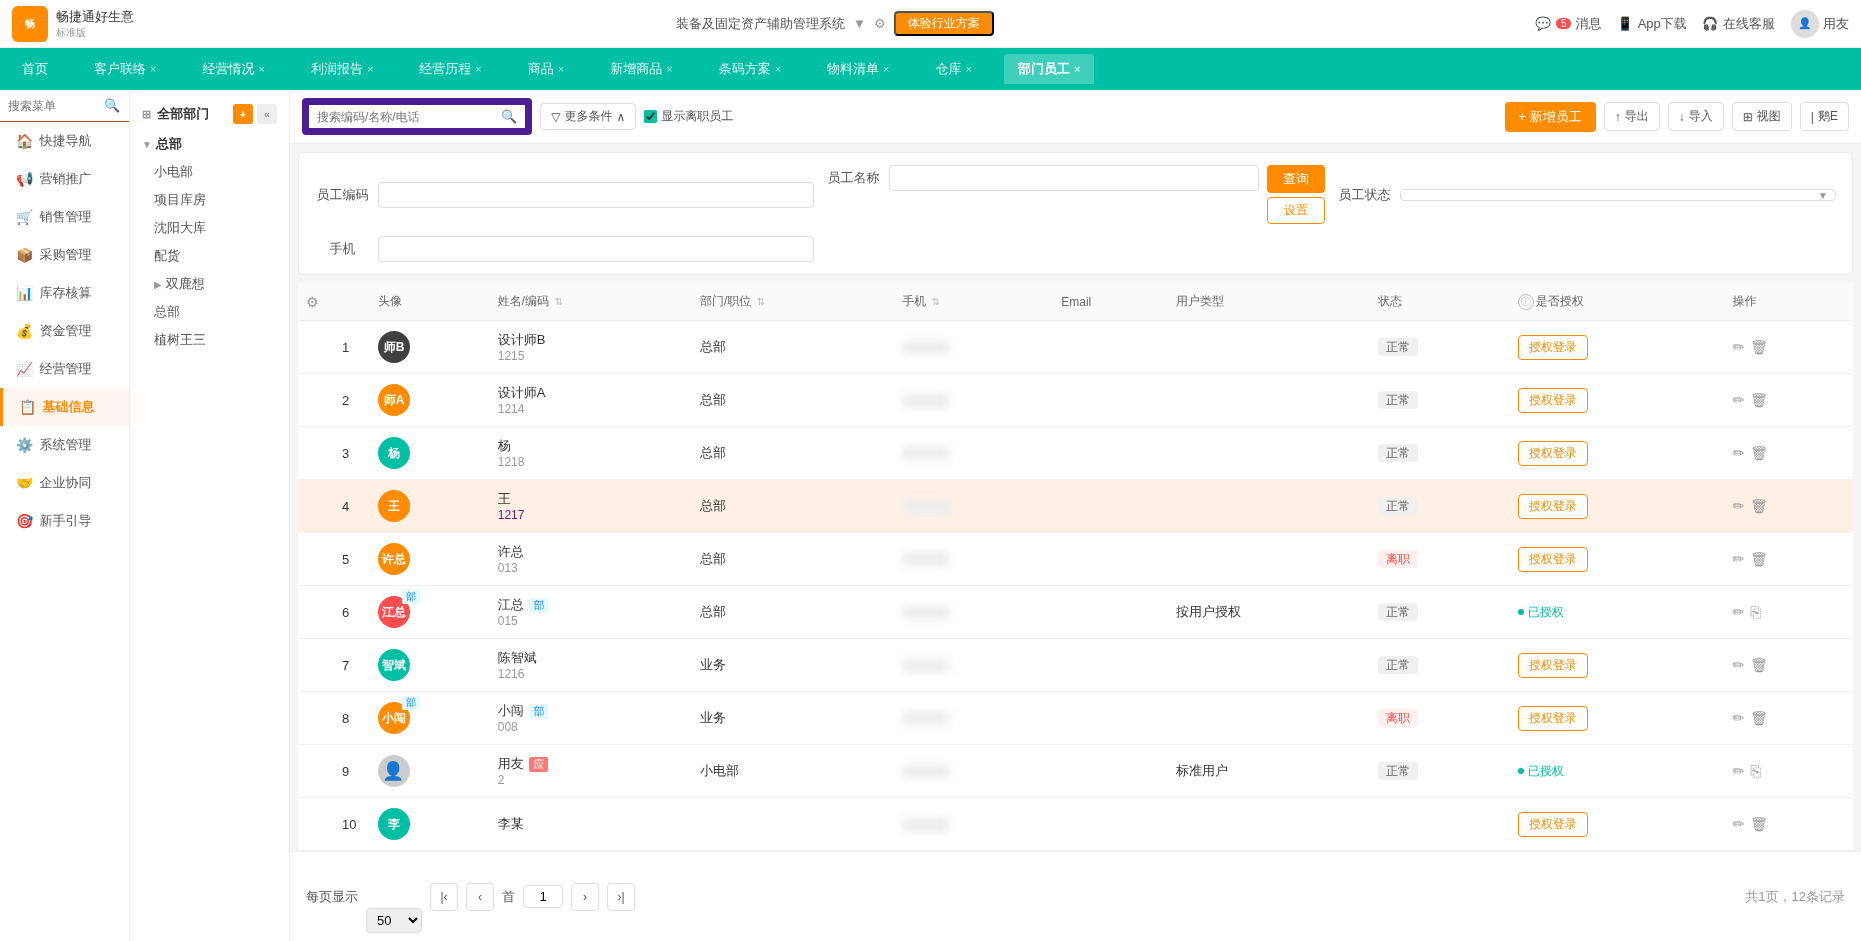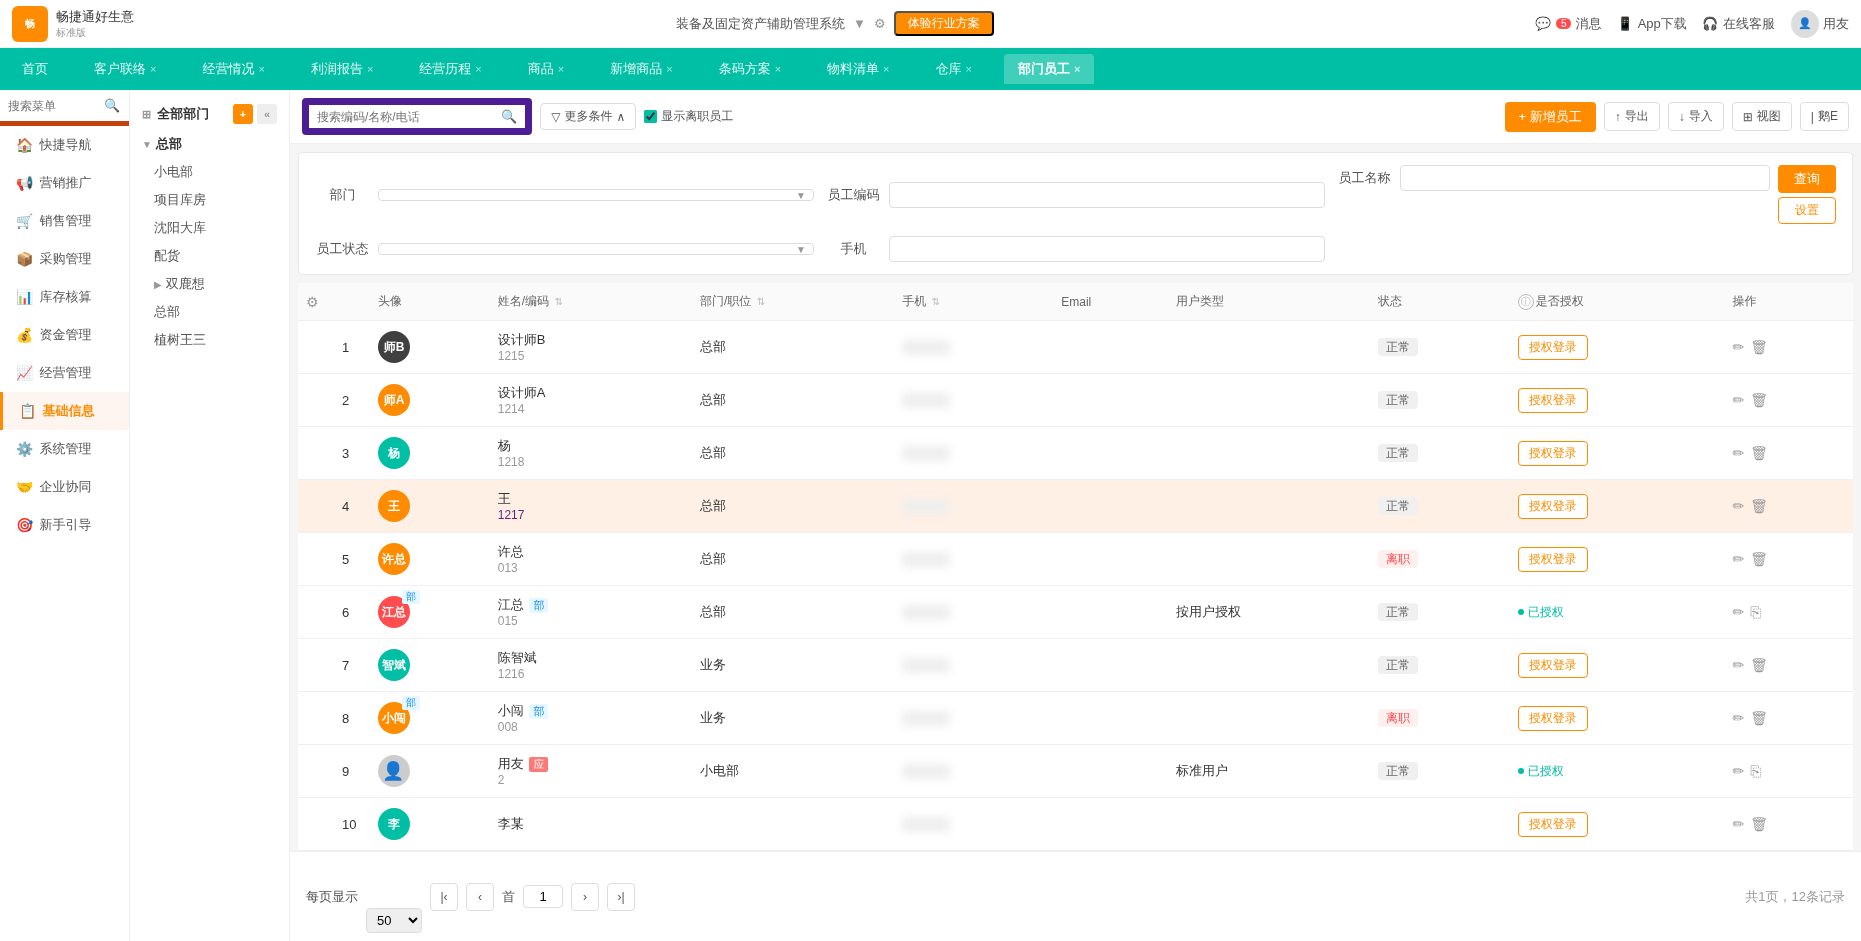--- a/index.html
+++ b/index.html
@@ -52,21 +52,21 @@
 
     
     .sidebar {
       width: 130px;
       background: #fff;
       border-right: 1px solid #eee;
       display: flex;
       flex-direction: column;
       overflow-y: auto;
     }
-    .sidebar-search { padding: 8px; display: flex; align-items: center; border-bottom: 5px solid #c2410c; }
+    .sidebar-search { padding: 8px; display: flex; align-items: center; border-bottom: 1px solid #c2410c; }
     .sidebar-search input { border: none; outline: none; font-size: 12px; width: 100%; color: #999; }
     .sidebar-item {
       padding: 10px 16px;
       font-size: 13px;
       color: #555;
       cursor: pointer;
       display: flex;
       align-items: center;
       gap: 6px;
     }
@@ -441,26 +441,20 @@
           <span>|</span>
           <span>鹅E</span>
         </button>
       </div>
     </div>
 
     <div class="filter-row">
       <div class="filter-grid">
 
         <div class="filter-field">
-          <span class="filter-label">部门</span>
-          <div class="select-wrap">
-            <div class="filter-select" style="border:1px solid #ddd;border-radius:4px;padding:5px 24px 5px 8px;font-size:12px;min-width:140px;background:#fff;"></div>
-          </div>
-        </div>
-        <div class="filter-field">
           <span class="filter-label">员工编码</span>
           <input class="filter-input" type="text" style="">
         </div>
         <div style="display:flex;align-items:flex-start;gap:8px;">
           <div class="filter-field" style="flex:1;">
             <span class="filter-label">员工名称</span>
             <input class="filter-input" type="text" style="">
           </div>
           <div class="filter-actions">
             <button class="btn-query">查询</button>

